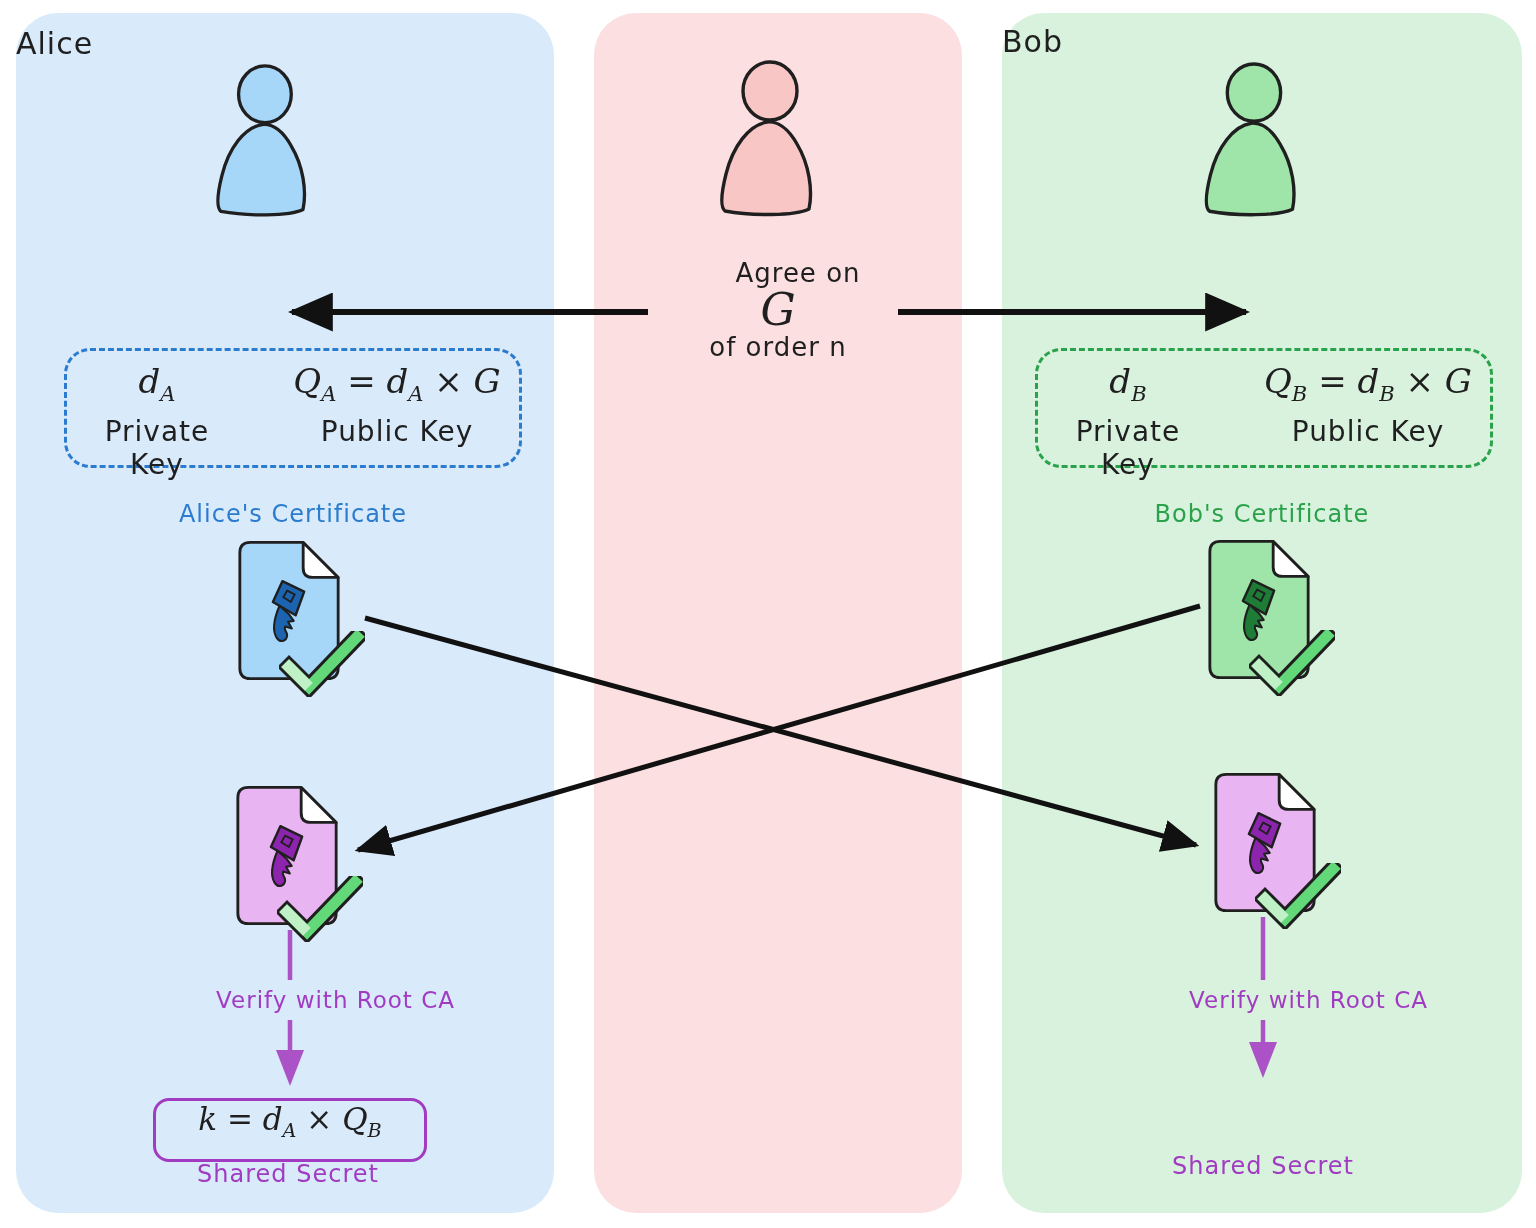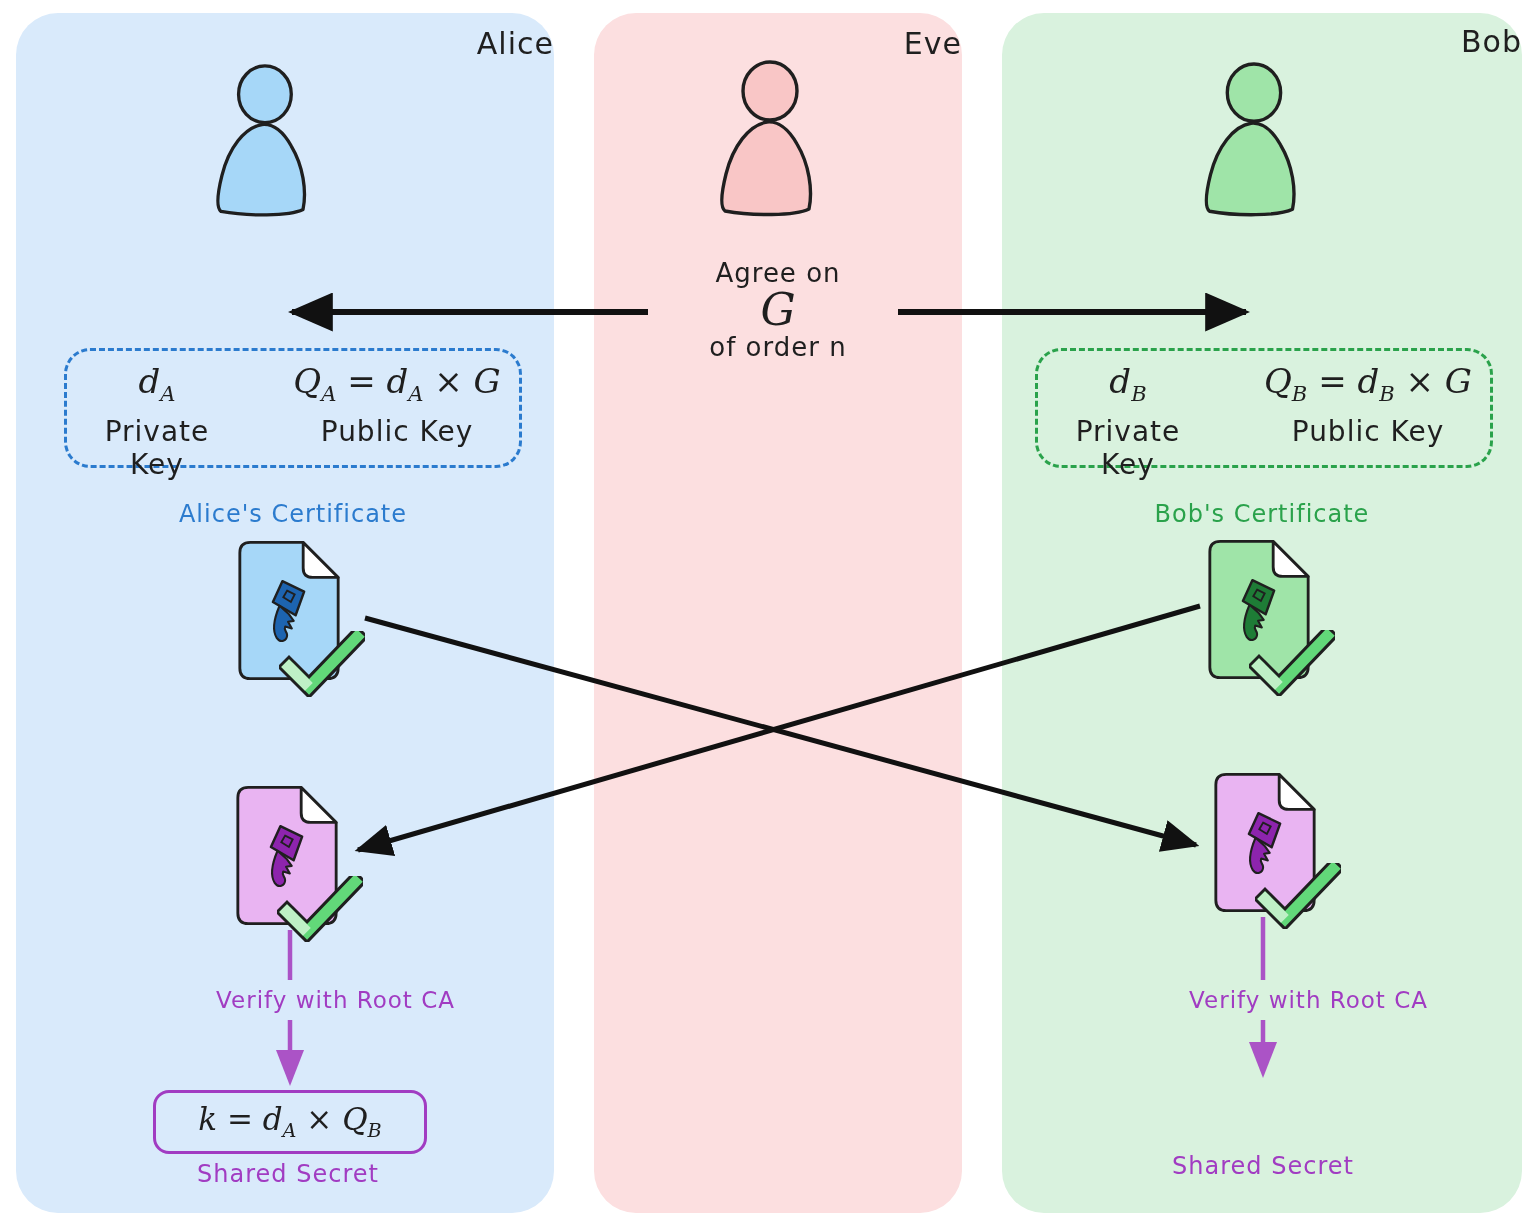--- a/index.html
+++ b/index.html
@@ -12,66 +12,65 @@
     --ink:#1f1f1f;
   }
   html,body{margin:0;padding:0;background:#ffffff;}
   body{width:1536px;height:1228px;font-family:"DejaVu Sans",sans-serif;color:var(--ink);}
   .stage{position:relative;width:1536px;height:1228px;overflow:hidden;}
   .col{position:absolute;top:13px;height:1200px;border-radius:42px;}
   .col-alice{left:16px;width:538px;background:var(--alice-bg);}
   .col-eve{left:594px;width:368px;background:var(--eve-bg);}
   .col-bob{left:1002px;width:520px;background:var(--bob-bg);}
   .abs{position:absolute;}
-  .center{text-align:right;}
+  .center{text-align:left;}
   .name{font-size:30px;letter-spacing:1px;}
   .math{font-family:"DejaVu Serif",serif;font-style:italic;}
   .math sub{font-size:0.62em;}
   .keybox{position:absolute;height:114px;border-radius:26px;}
   .keybox.blue{border:3.5px dashed var(--alice-accent);}
   .keybox.green{border:3.5px dashed var(--bob-accent);}
   .kb-formula{position:absolute;top:10px;font-size:34px;text-align:center;}
   .kb-label{position:absolute;top:64px;font-size:28px;text-align:center;letter-spacing:1px;}
   .cert-label{position:absolute;width:340px;text-align:center;font-size:24px;letter-spacing:1px;}
   .doc{position:absolute;width:104px;height:145px;}
   .doc > svg.docbody{position:absolute;left:0;top:0;}
   .doc > svg.check{position:absolute;right:-24px;bottom:-14px;}
   .verify{position:absolute;width:330px;text-align:right;font-size:23px;color:var(--purple);letter-spacing:1px;}
-  .secret-box{position:absolute;border:3.5px solid var(--purple);border-radius:16px;display:flex;align-items:center;justify-content:center;font-size:31px;}
+  .secret-box{position:absolute;border:3.5px solid var(--purple);border-radius:16px;display:flex;align-items:flex-start;justify-content:center;font-size:31px;margin-top:8px;}
   .secret-label{position:absolute;width:300px;text-align:center;font-size:24px;color:var(--purple);letter-spacing:1px;}
   .agree{position:absolute;left:594px;width:368px;text-align:center;}
   svg.overlay{position:absolute;left:0;top:0;pointer-events:none;}
 </style>
 </head>
 <body>
 
 <div class="stage">
 
   <div class="col col-alice"></div>
   <div class="col col-eve"></div>
   <div class="col col-bob"></div>
 
   <div class="abs center name" style="left:16px;top:26px;width:538px;">Alice</div>
-  <div class="abs center name" style="left:594px;top:26px;width:368px;">Eve</div>
   <div class="abs center name" style="left:1002px;top:24px;width:520px;">Bob</div>
 
   <svg class="abs" style="left:202px;top:64px;" width="120" height="166" viewBox="0 0 120 170">
     <ellipse cx="63" cy="31" rx="27" ry="29" style="fill:var(--alice-fill);stroke:var(--ink);stroke-width:3.4"></ellipse>
     <path d="M60 62 C42 65 26 86 19 114 C14 134 13 147 18 151 C45 156 88 156 102 149 C106 130 102 104 90 84 C81 68 70 61 60 62 Z" style="fill:var(--alice-fill);stroke:var(--ink);stroke-width:3.4;stroke-linejoin:round"></path>
   </svg>
   <svg class="abs" style="left:705px;top:60px;" width="124" height="170" viewBox="0 0 120 170">
     <ellipse cx="63" cy="31" rx="27" ry="29" style="fill:var(--eve-fill);stroke:var(--ink);stroke-width:3.4"></ellipse>
     <path d="M60 62 C42 65 26 86 19 114 C14 134 13 147 18 151 C45 156 88 156 102 149 C106 130 102 104 90 84 C81 68 70 61 60 62 Z" style="fill:var(--eve-fill);stroke:var(--ink);stroke-width:3.4;stroke-linejoin:round"></path>
   </svg>
   <svg class="abs" style="left:1190px;top:62px;" width="122" height="168" viewBox="0 0 120 170">
     <ellipse cx="63" cy="31" rx="27" ry="29" style="fill:var(--bob-fill);stroke:var(--ink);stroke-width:3.4"></ellipse>
     <path d="M60 62 C42 65 26 86 19 114 C14 134 13 147 18 151 C45 156 88 156 102 149 C106 130 102 104 90 84 C81 68 70 61 60 62 Z" style="fill:var(--bob-fill);stroke:var(--ink);stroke-width:3.4;stroke-linejoin:round"></path>
   </svg>
 
-  <div class="agree" style="top:258px;font-size:26px;letter-spacing:1px;">Agree on</div>
+  <div class="agree" style="top:258px;font-size:26px;letter-spacing:1px;padding-left:20px;">Agree on</div>
   <div class="agree math" style="top:284px;font-size:44px;">G</div>
   <div class="agree" style="top:332px;font-size:26px;letter-spacing:1px;">of order n</div>
 
   <div class="keybox blue" style="left:64px;top:348px;width:452px;">
     <div class="kb-formula math" style="left:10px;width:160px;">d<sub>A</sub></div>
     <div class="kb-label" style="left:10px;width:160px;">Private Key</div>
     <div class="kb-formula math" style="left:210px;width:240px;">Q<sub>A</sub> = d<sub>A</sub> × G</div>
     <div class="kb-label" style="left:210px;width:240px;">Public Key</div>
   </div>
   <div class="keybox green" style="left:1035px;top:348px;width:452px;">

